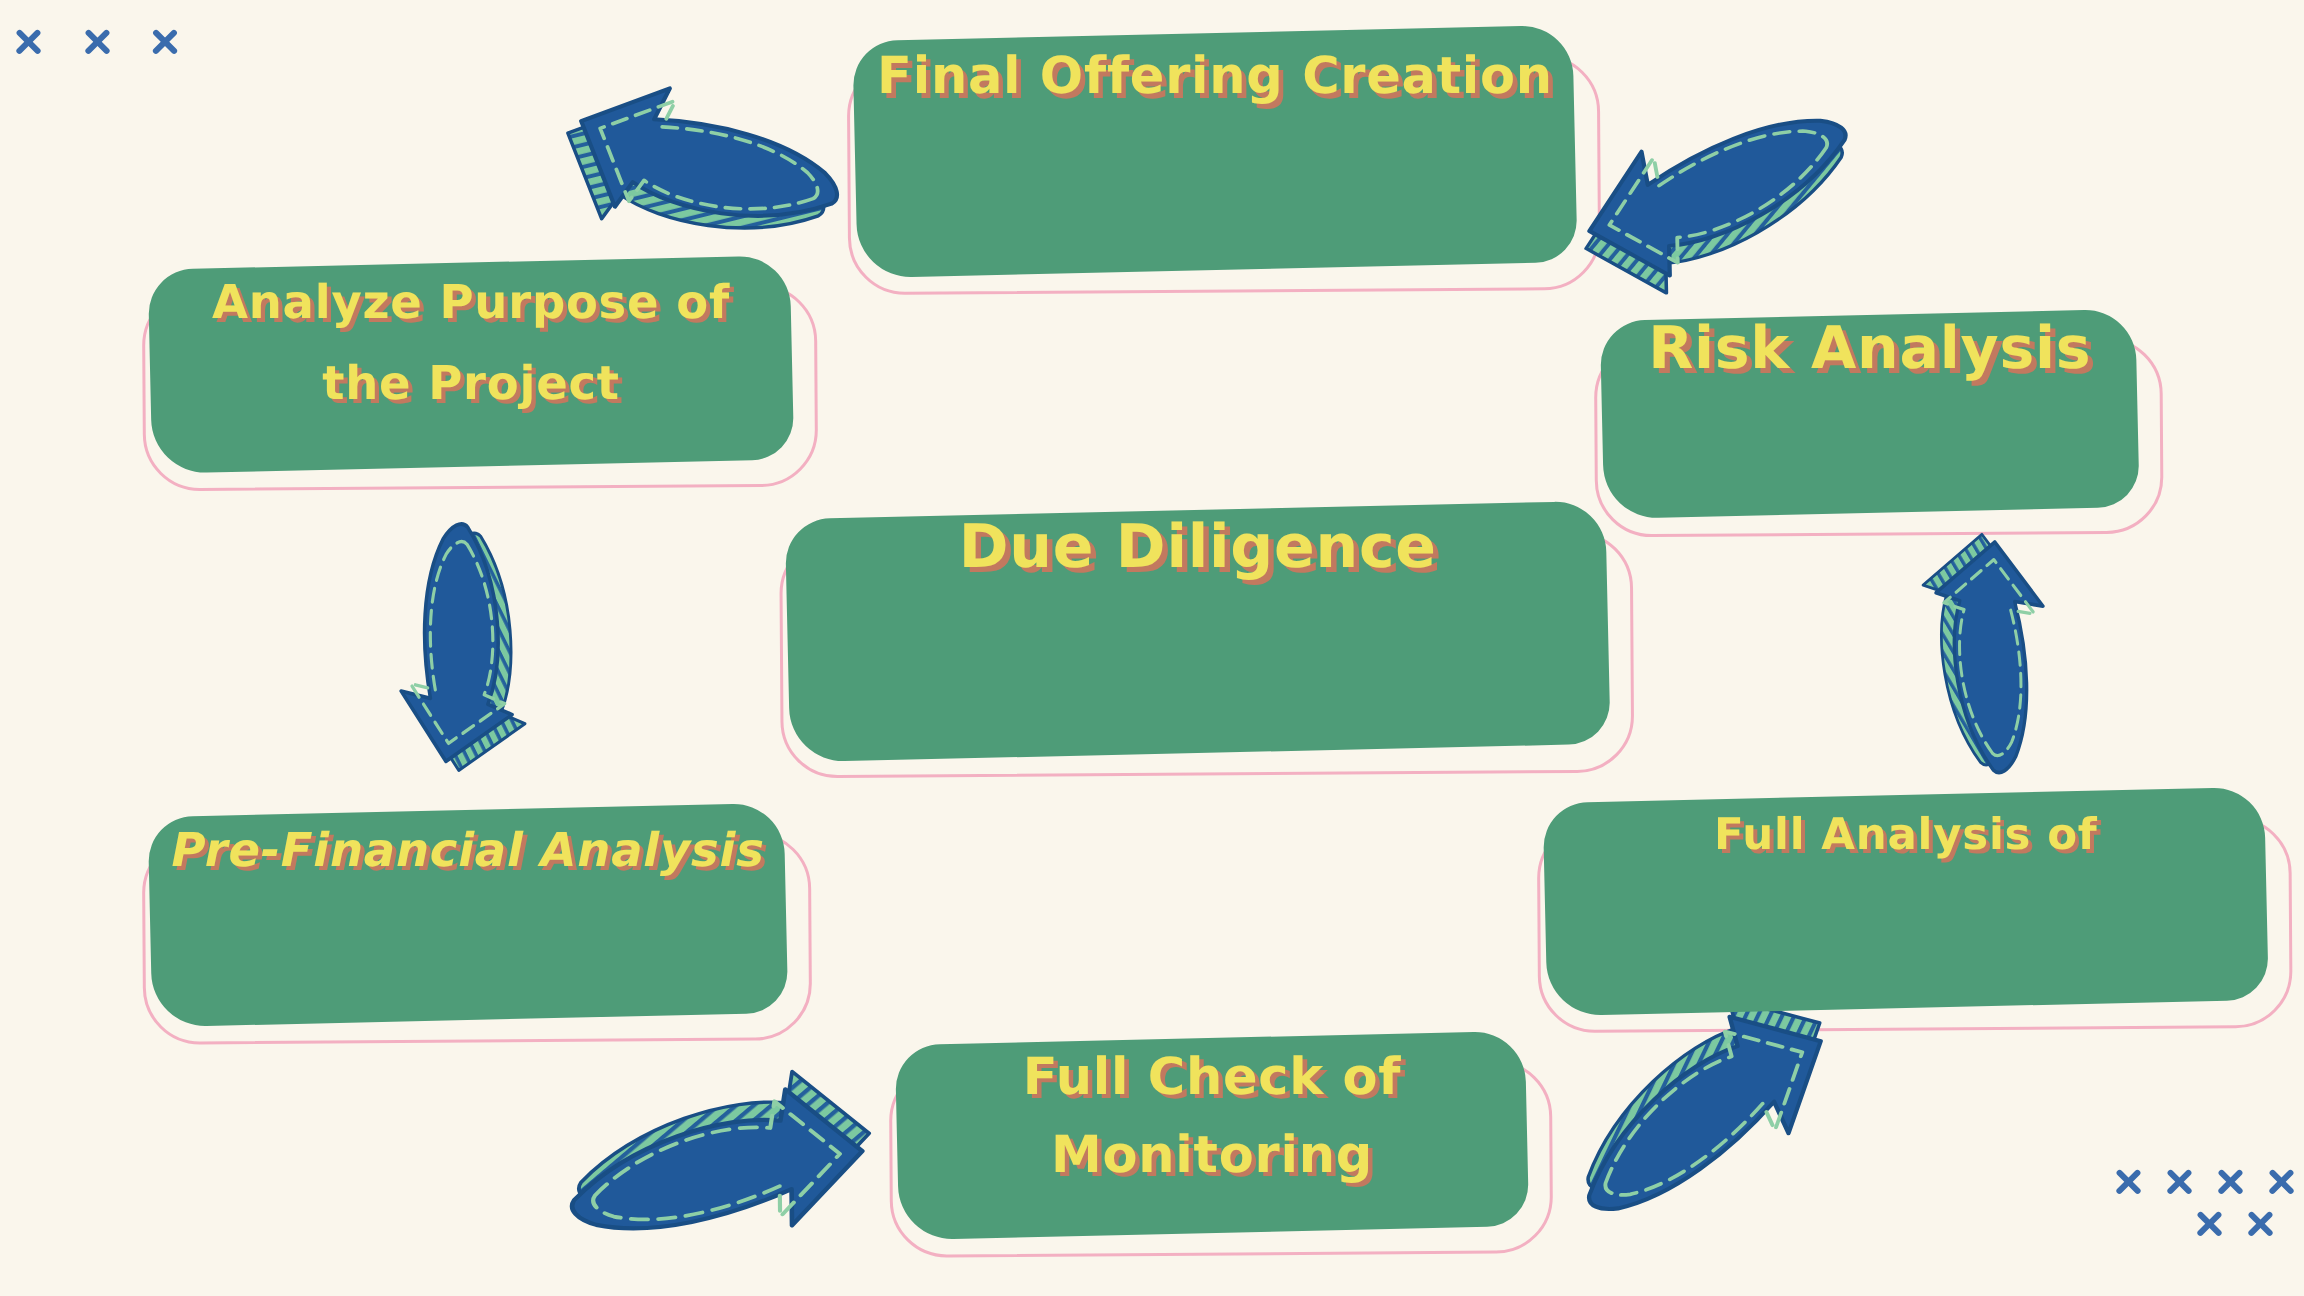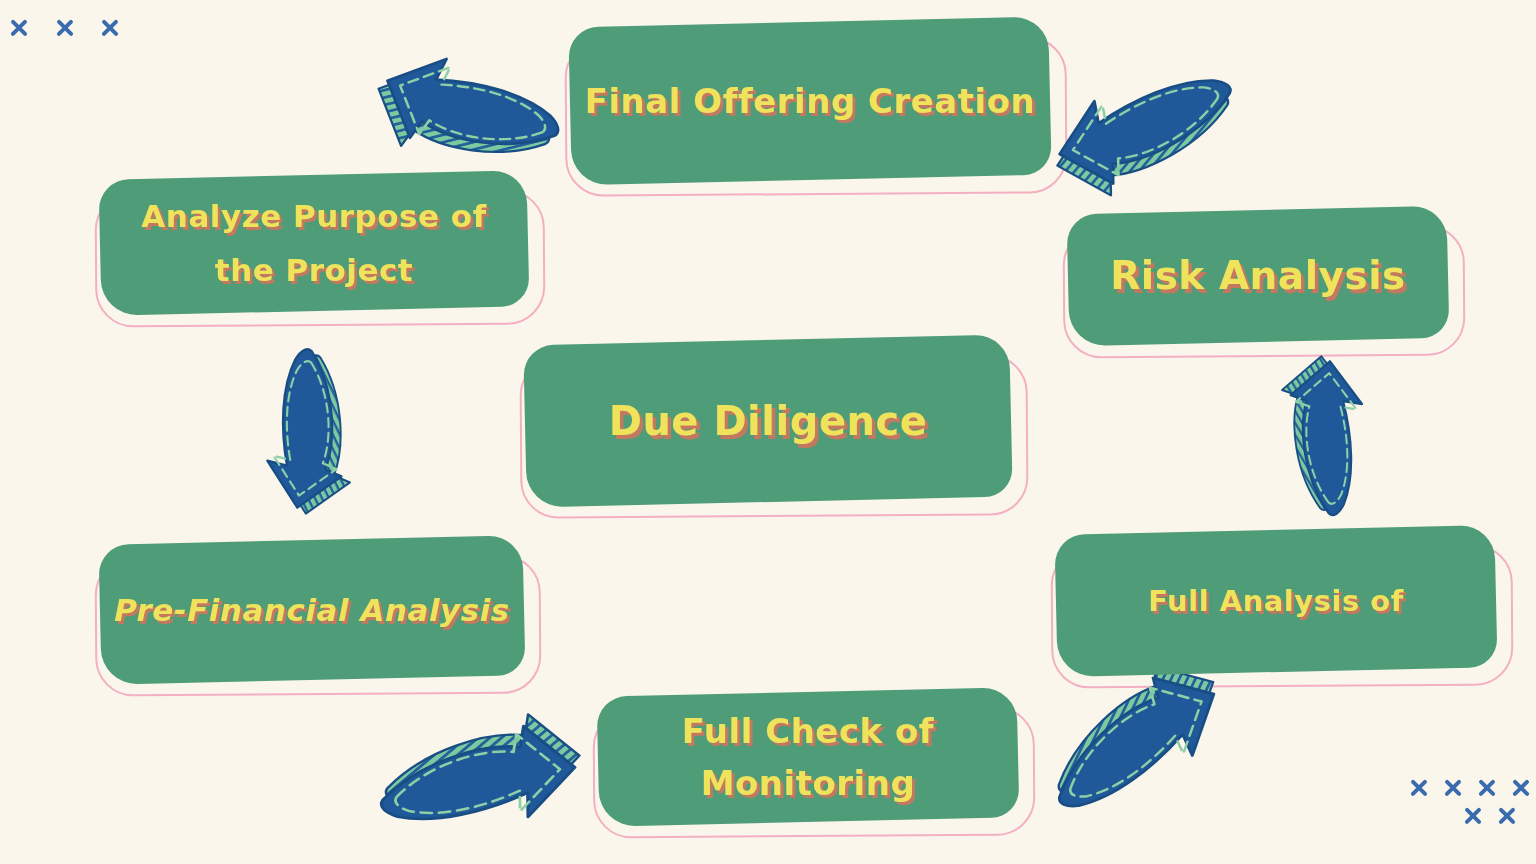--- a/index.html
+++ b/index.html
@@ -15,42 +15,42 @@
     border:2.5px solid #F3B0C2;border-radius:38px;
     transform:rotate(-0.4deg);z-index:0;
   }
   .card-bg{
     position:absolute;inset:0;background:#4E9C78;
     border-radius:30px 34px 28px 36px;
     transform:rotate(-1.3deg);z-index:1;
   }
   .card-label{
     position:absolute;inset:0;z-index:2;
-    display:flex;flex-direction:column;align-items:center;justify-content:center;
+    display:flex;flex-direction:column;align-items:center;justify-content:flex-start;
     text-align:center;
     color:#F0E35C;font-weight:bold;
     text-shadow:0.09em 0.09em 0 #C2795F;
     letter-spacing:0.5px;
   }
   .line{display:block;}
   .line:empty{display:none;}
 
   .s-final       {left:570px; top:22px;  width:480px; height:158px;}
   .s-final .card-label{font-size:34px;line-height:58px;}
   .s-analyze     {left:100px; top:175px; width:428px; height:136px;}
   .s-analyze .card-label{font-size:31px;line-height:54px;}
-  .s-center      {left:525px; top:340px; width:486px; height:162px;}
+  .s-center      {left:525px; top:340px; width:547px; height:162px;}
   .s-center .card-label{font-size:40px;line-height:50px;}
-  .s-risk        {left:1068px;top:210px; width:357px; height:132px;padding-left:23px;}
+  .s-risk        {left:1068px;top:210px; width:357px; height:132px;}
   .s-risk .card-label{font-size:39px;line-height:46px;}
   .s-prefin      {left:100px; top:540px; width:424px; height:140px;}
   .s-prefin .card-label{font-size:31px;line-height:54px;font-style:italic;}
   .s-fullcheck   {left:598px; top:692px; width:420px; height:130px;}
   .s-fullcheck .card-label{font-size:34px;line-height:52px;}
-  .s-fullanalysis{left:1056px;top:530px; width:440px; height:142px;}
+  .s-fullanalysis{left:1030px;top:530px; width:440px; height:142px;padding-left:41px;}
   .s-fullanalysis .card-label{font-size:29px;line-height:52px;}
 
   
   .arrow{position:absolute;overflow:visible;}
   .a1{left:378px; top:60px;  width:185px; height:115px; transform:rotate(200deg);}
   .a2{left:230px; top:378px; width:165px; height:100px; transform:rotate(97deg);}
   .a3{left:372px; top:715px; width:205px; height:120px; transform:rotate(-8deg);}
   .a4{left:1032px;top:682px; width:195px; height:115px; transform:rotate(-32deg);}
   .a5{left:1242px;top:392px; width:160px; height:95px;  transform:rotate(-88deg);}
   .a6{left:1055px;top:75px;  width:190px; height:112px; transform:rotate(162deg);}

